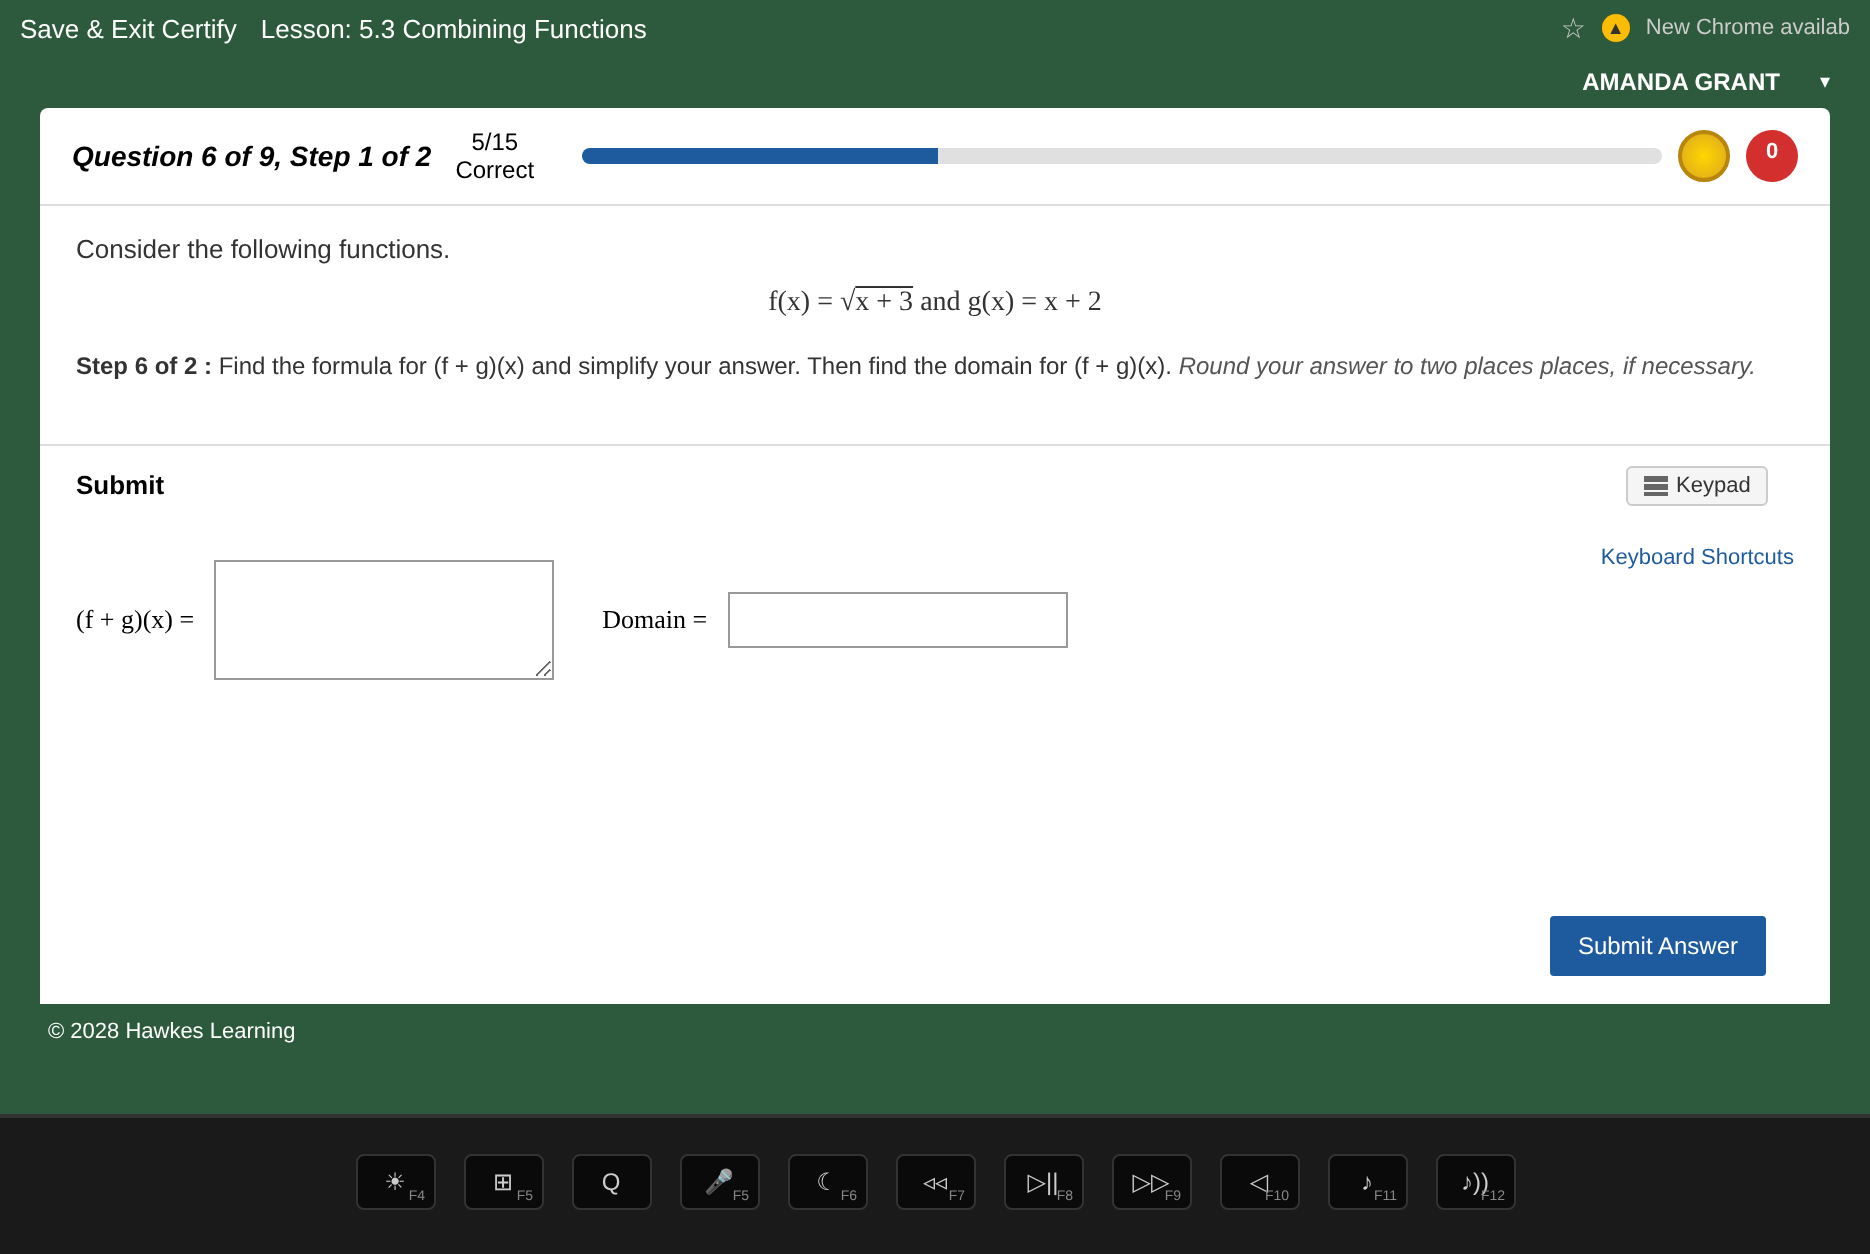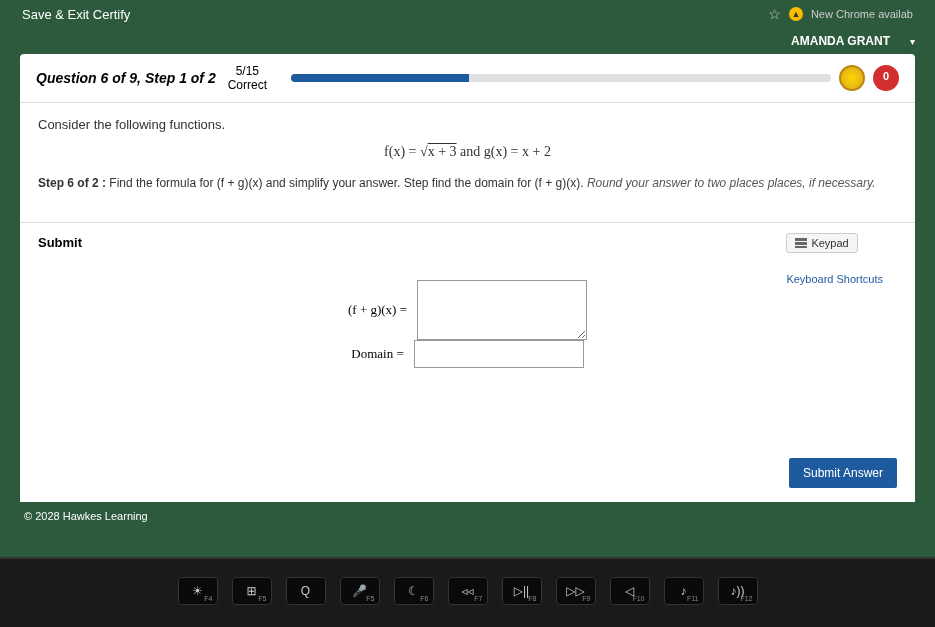--- a/index.html
+++ b/index.html
@@ -1,18 +1,18 @@
 <!DOCTYPE html>
 <html><head>
   <meta charset="utf-8">
   <style>
     * { margin: 0; padding: 0; box-sizing: border-box; }
     body { font-family: Arial, sans-serif; background: #2d5a3d; width: 935px; height: 627px; overflow: hidden; position: relative; }
     
-    .top-bar { background: #2d5a3d; height: 28px; display: flex; align-items: center; padding: 0 22px; color: white; font-size: 13px; justify-content: space-between; }
+    .top-bar { background: #2d5a3d; height: 28px; display: flex; align-items: center; padding: 0 10px; color: white; font-size: 13px; justify-content: space-between; }
     .top-left { display: flex; align-items: center; gap: 12px; }
     .top-right { display: flex; align-items: center; gap: 8px; }
     .star-icon { color: #ccc; font-size: 14px; }
     .chrome-dot { width: 14px; height: 14px; background: #fbbc04; border-radius: 50%; display: flex; align-items: center; justify-content: center; font-size: 9px; color: #333; }
     
     .header-row { background: #2d5a3d; color: white; padding: 6px 20px; display: flex; align-items: center; justify-content: flex-end; font-size: 12px; height: 26px; }
     .user-name { font-weight: bold; margin-right: 20px; }
     .dropdown-caret { color: white; font-size: 10px; }
     
     .main-container { background: white; margin: 0 20px; border-radius: 4px 4px 0 0; overflow: hidden; }
@@ -31,47 +31,48 @@
     .content-area { padding: 14px 18px; font-size: 13px; color: #333; }
     .intro-text { margin-bottom: 0; }
     .formula-center { text-align: center; font-family: 'Times New Roman', serif; font-size: 14px; margin: 12px 0 16px; }
     .sqrt { text-decoration: overline; }
     .step-text { font-size: 12px; margin-bottom: 18px; }
     .step-label { font-weight: bold; }
     .step-instruction { font-style: italic; color: #555; }
     
     .answer-section { border-top: 1px solid #ddd; padding: 12px 18px 60px; position: relative; min-height: 280px; }
     .answer-label { font-weight: bold; font-size: 13px; }
-    .tools-right { position: absolute; right: 32px; top: 10px; text-align: left; font-size: 11px; }
+    .tools-right { position: absolute; right: 18px; top: 10px; text-align: center; font-size: 11px; }
     .keypad-btn { display: inline-flex; align-items: center; gap: 4px; color: #333; border: 1px solid #ccc; padding: 3px 8px; border-radius: 3px; background: #f5f5f5; cursor: pointer; font-size: 11px; }
     .keypad-icon { display: inline-block; width: 12px; height: 10px; background: linear-gradient(to bottom, #666 0%, #666 30%, transparent 30%, transparent 40%, #666 40%, #666 70%, transparent 70%, transparent 80%, #666 80%); }
     .shortcuts-link { color: #1e5b9e; margin-top: 20px; cursor: pointer; }
     
-    .input-rows { margin-top: 30px; display: flex; flex-direction: column; align-items: center; }
+    .input-rows { margin-top: 30px; display: flex; flex-direction: row; align-items: center; gap: 24px; }
     .input-row { display: flex; align-items: center; gap: 10px; }
     .input-label { font-family: 'Times New Roman', serif; font-size: 13px; text-align: right; }
     .big-input { width: 170px; height: 60px; border: 1px solid #999; padding: 4px; font-size: 13px; }
     .small-input { width: 170px; height: 28px; border: 1px solid #999; padding: 4px; font-size: 13px; }
     
-    .submit-btn { position: absolute; right: 18px; bottom: 14px; background: #1e5b9e; color: white; border: none; padding: 8px 14px; font-size: 12px; cursor: pointer; border-radius: 2px; }
+    .submit-btn { position: absolute; right: 32px; bottom: 14px; background: #1e5b9e; color: white; border: none; padding: 8px 14px; font-size: 12px; cursor: pointer; border-radius: 2px; }
     
     .footer { background: #2d5a3d; color: white; font-size: 11px; padding: 8px 24px; }
     
     .laptop-frame { position: absolute; bottom: 0; left: 0; right: 0; height: 70px; background: #1a1a1a; border-top: 2px solid #333; }
     .keyboard-row { display: flex; justify-content: center; gap: 14px; padding: 18px 40px; }
     .key { width: 40px; height: 28px; background: #0a0a0a; border: 1px solid #333; border-radius: 4px; display: flex; flex-direction: column; align-items: center; justify-content: center; color: #ccc; font-size: 9px; position: relative; }
     .key-icon { font-size: 12px; }
     .key-label { font-size: 7px; color: #888; position: absolute; bottom: 2px; right: 4px; }
   </style>
 </head>
 <body>
 
 <div class="top-bar">
   <div class="top-left">
     <span>Save &amp; Exit Certify</span>
+    <span>Lesson: 5.3 Combining Functions</span>
   </div>
   <div class="top-right">
     <span class="star-icon">☆</span>
     <span class="chrome-dot">▲</span>
     <span style="color:#ccc;font-size:11px;">New Chrome availab</span>
   </div>
 </div>
 
 <div class="header-row">
   <span class="user-name">AMANDA GRANT</span>
@@ -96,21 +97,21 @@
       </div>
     </div>
   </div>
 
   <div class="content-area">
     <div class="intro-text">Consider the following functions.</div>
     <div class="formula-center">
       <span>f(x) = √</span><span class="sqrt">x + 3</span><span> and g(x) = x + 2</span>
     </div>
     <div class="step-text">
-      <span class="step-label">Step 6 of 2 :</span><span> Find the formula for (f + g)(x) and simplify your answer. Step find the domain for (f + g)(x). </span><span class="step-instruction">Round your answer to two places places, if necessary.</span>
+      <span class="step-label">Step 6 of 2 :</span><span> Find the formula for (f + g)(x) and simplify your answer. Then find the domain for (f + g)(x). </span><span class="step-instruction">Round your answer to two places places, if necessary.</span>
     </div>
   </div>
 
   <div class="answer-section">
     <div class="answer-label">Submit</div>
     <div class="tools-right">
       <div class="keypad-btn">
         <span class="keypad-icon"></span>
         <span>Keypad</span>
       </div>

